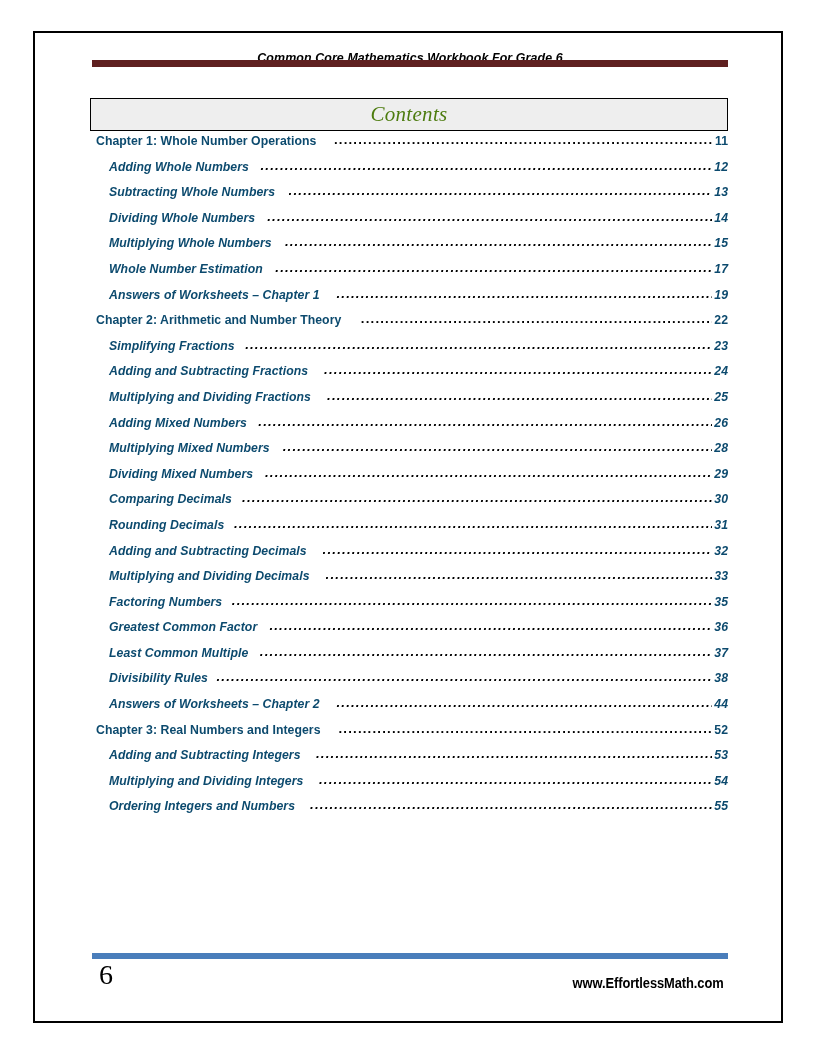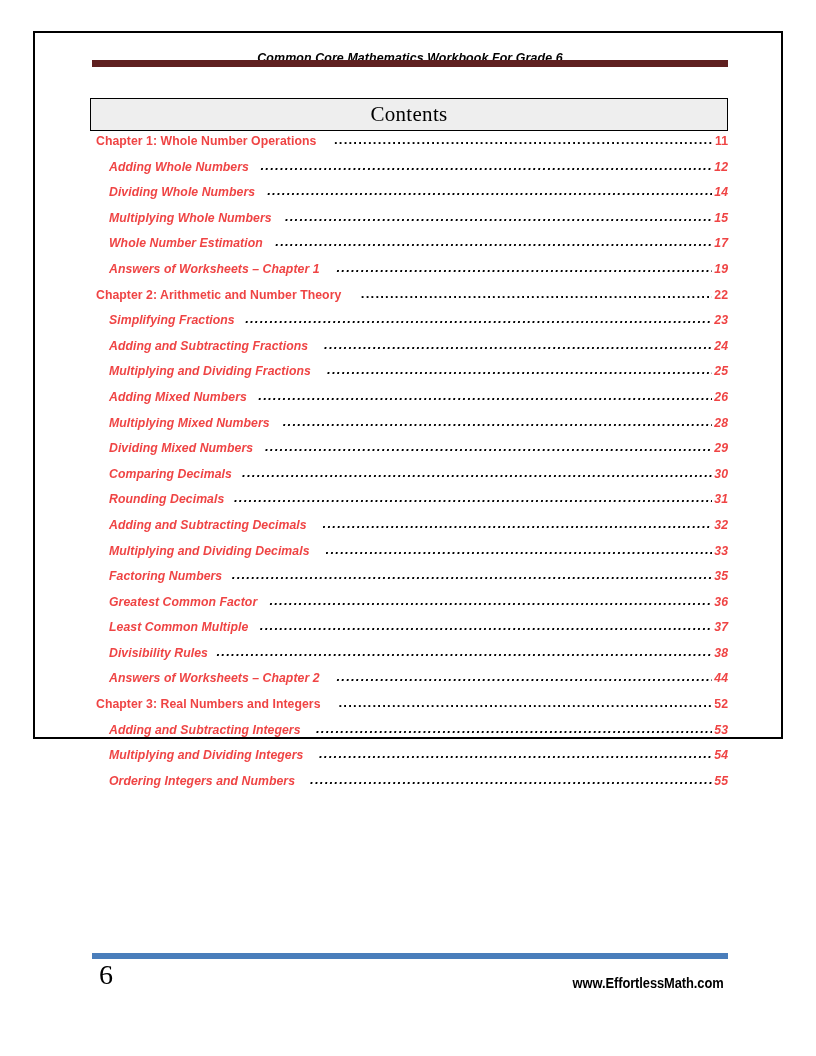--- a/index.html
+++ b/index.html
@@ -14,21 +14,21 @@
     font-family: "Liberation Sans", sans-serif;
     -webkit-font-smoothing: antialiased;
   }
 
   
   .page-frame {
     position: absolute;
     left: 33px;
     top: 31px;
     width: 750px;
-    height: 708px;
+    height: 992px;
     border: 2px solid #000000;
     box-sizing: border-box;
     background: #ffffff;
   }
 
   .page-inner {
     position: absolute;
     left: 0;
     top: 0;
     right: 0;
@@ -73,37 +73,38 @@
     border: 1.6px solid #000000;
     background: #eeeeee;
     display: flex;
     align-items: center;
     justify-content: center;
   }
   .contents-title {
     font-family: "Liberation Serif", serif;
     font-size: 21px;
     font-weight: normal;
-    color: #000000;
+    color: #4d7c0f;
     letter-spacing: 0.3px;
+    font-style: italic;
   }
 
   
   .toc {
     position: absolute;
     left: 55px;
     top: 100px;
     width: 638px;
   }
 
   .toc-row {
     display: flex;
     align-items: baseline;
     width: 100%;
-    color: #ef4444;
+    color: #0c4a6e;
     font-family: "Liberation Sans Narrow", "Liberation Sans", sans-serif;
     font-weight: bold;
     box-sizing: border-box;
   }
 
   .toc-row.level-1 {
     height: 25.6px;
     padding-left: 6px;
     font-size: 13.2px;
   }
@@ -198,20 +199,25 @@
           <span class="toc-label">Chapter 1: Whole Number Operations</span>
           <span class="toc-leader"></span>
           <span class="toc-page">11</span>
         </div>
         <div class="toc-row level-2">
           <span class="toc-label">Adding Whole Numbers</span>
           <span class="toc-leader"></span>
           <span class="toc-page">12</span>
         </div>
         <div class="toc-row level-2">
+          <span class="toc-label">Subtracting Whole Numbers</span>
+          <span class="toc-leader"></span>
+          <span class="toc-page">13</span>
+        </div>
+        <div class="toc-row level-2">
           <span class="toc-label">Dividing Whole Numbers</span>
           <span class="toc-leader"></span>
           <span class="toc-page">14</span>
         </div>
         <div class="toc-row level-2">
           <span class="toc-label">Multiplying Whole Numbers</span>
           <span class="toc-leader"></span>
           <span class="toc-page">15</span>
         </div>
         <div class="toc-row level-2">

